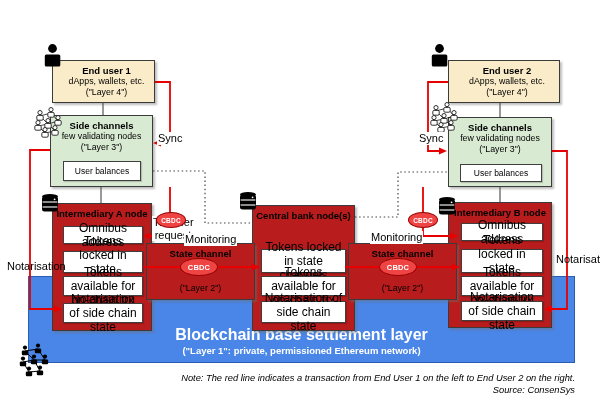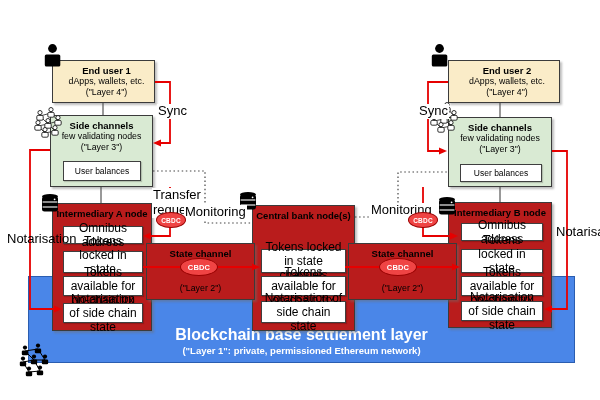--- a/index.html
+++ b/index.html
@@ -53,22 +53,22 @@
   #base-band{position:absolute;left:28px;top:276px;width:547px;height:87px;
              background:#4a86e8;border:1.5px solid #2a5db0;box-sizing:border-box;z-index:1;}
   #base-band .bandtext{position:absolute;bottom:5px;left:0;right:0;text-align:center;color:#fff;}
   #base-band .bt1{font-weight:bold;font-size:16px;line-height:1.25;}
   #base-band .bt2{font-weight:bold;font-size:9.5px;line-height:1.25;}
 
   
   #overlay{position:absolute;left:0;top:0;width:600px;height:400px;z-index:20;pointer-events:none;}
 
   
-  .flow-label{position:absolute;font-size:13px;background:#fff;text-align:center;
-              line-height:1.15;padding:0 1px;z-index:25;}
+  .flow-label{position:absolute;font-size:11px;background:#fff;text-align:center;
+              line-height:1.15;padding:0 1px;z-index:25;margin-top:28px;}
   #lbl-sync-left{left:157px;top:104px;}
   #lbl-sync-right{left:418px;top:104px;}
   #lbl-transfer-request{left:152px;top:188px;width:40px;}
   #lbl-transfer-conf{left:398px;top:177px;width:56px;}
   #lbl-monitor-left{left:184px;top:205px;}
   #lbl-monitor-right{left:370px;top:203px;}
   #lbl-notar-left{left:6px;top:232px;background:transparent;}
   #lbl-notar-right{left:555px;top:225px;background:transparent;}
 
   
@@ -285,14 +285,18 @@
   <div id="lbl-monitor-left" class="flow-label">Monitoring</div>
   <div id="lbl-monitor-right" class="flow-label">Monitoring</div>
   <div id="lbl-notar-left" class="flow-label">Notarisation</div>
   <div id="lbl-notar-right" class="flow-label">Notarisation</div>
 
   <div id="cbdc-req" class="cbdc">CBDC</div>
   <div id="cbdc-conf" class="cbdc">CBDC</div>
   <div id="cbdc-state-left" class="cbdc">CBDC</div>
   <div id="cbdc-state-right" class="cbdc">CBDC</div>
 
+  <div id="note">
+    <div>Note: The red line indicates a transaction from End User 1 on the left to End User 2 on the right.</div>
+    <div>Source: ConsenSys</div>
+  </div>
 
 </div>
 
 </body></html>

